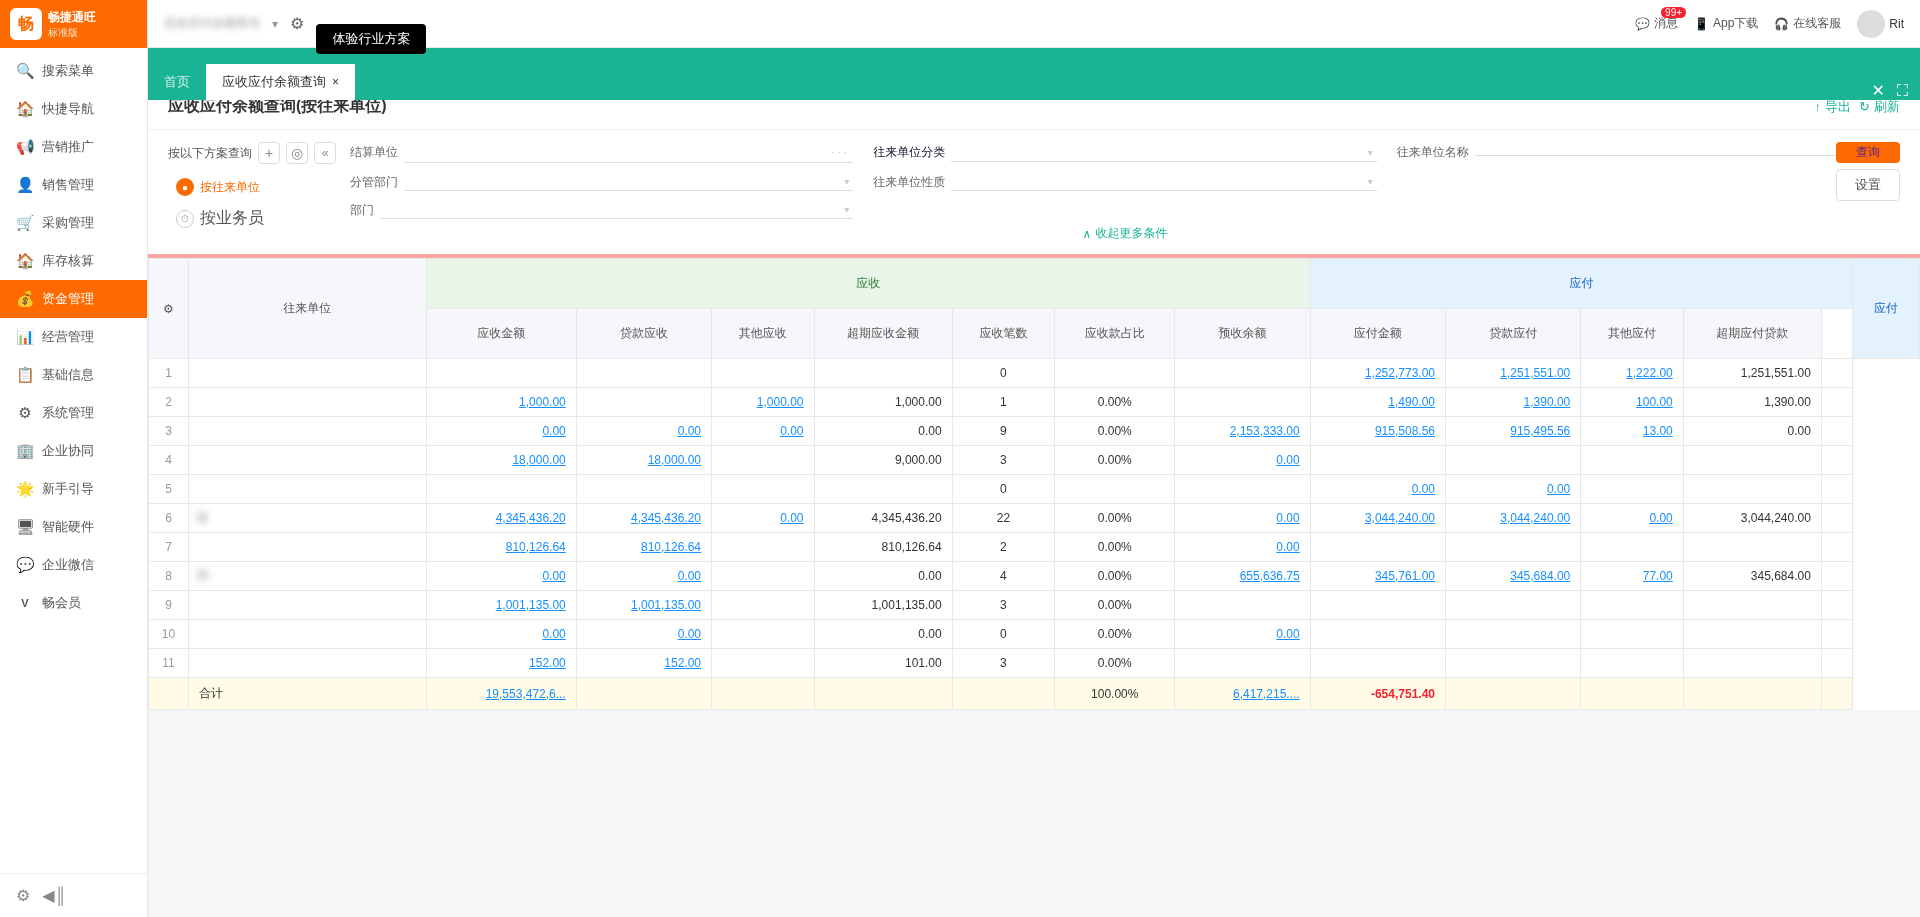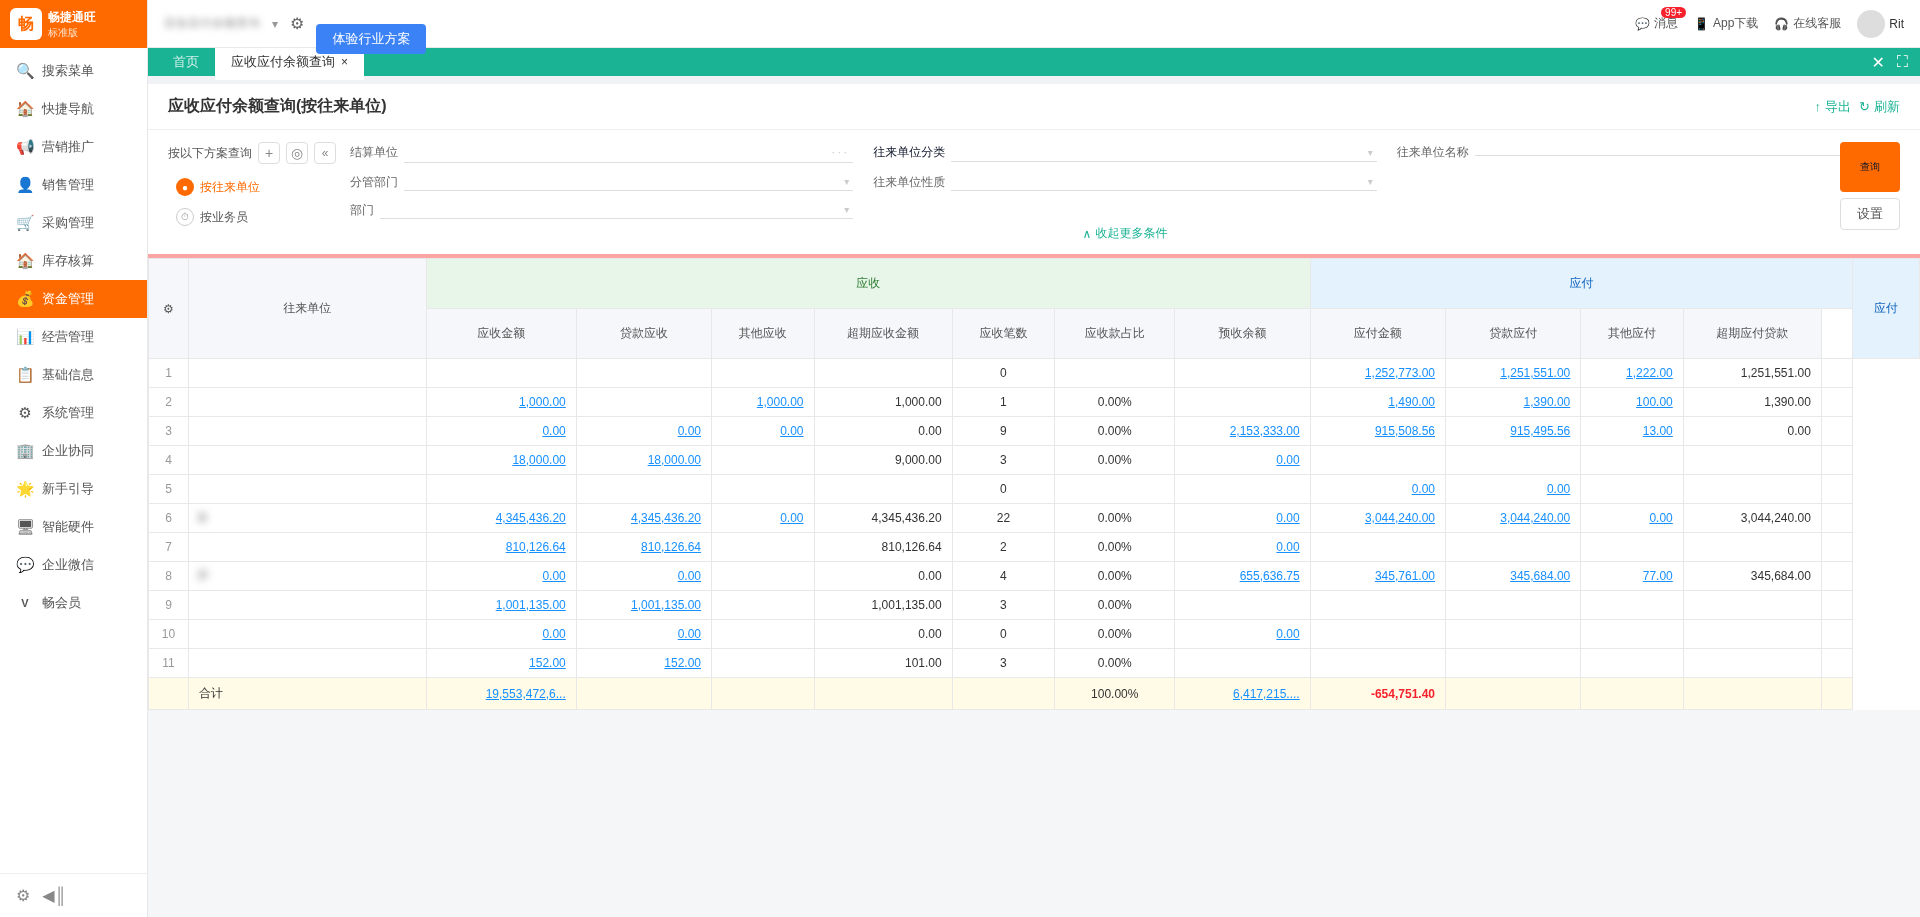--- a/index.html
+++ b/index.html
@@ -28,34 +28,34 @@
     
     .top-header {
       position: fixed; left: 148px; top: 0; right: 0; height: 48px;
       background: #fff; border-bottom: 1px solid #e8e8e8;
       display: flex; align-items: center; padding: 0 16px; gap: 12px; z-index: 99;
     }
     .header-breadcrumb { color: #999; font-size: 12px; }
     .header-arrow { color: #999; cursor: pointer; }
     .header-gear { font-size: 16px; color: #666; cursor: pointer; }
     .header-btn-orange {
-      background: #3b82f6; color: #fff; border: none; padding: 6px 16px;
+      background: #000000; color: #fff; border: none; padding: 6px 16px;
       border-radius: 4px; cursor: pointer; font-size: 13px; margin-top: 30px;
     }
     .header-spacer { flex: 1; }
     .header-actions { display: flex; align-items: center; gap: 16px; }
     .header-action-item { display: flex; align-items: center; gap: 4px; cursor: pointer; color: #555; font-size: 12px; position: relative; }
     .badge { background: #f5222d; color: #fff; border-radius: 10px; font-size: 10px; padding: 0 4px; min-width: 16px; text-align: center; position: absolute; top: -8px; right: -8px; }
     .header-user { display: flex; align-items: center; gap: 4px; cursor: pointer; }
     .avatar-placeholder { width: 28px; height: 28px; background: #ddd; border-radius: 50%; }
 
     
     .tab-bar {
-      position: fixed; left: 148px; top: 48px; right: 0; height: 28px;
-      background: #1ab394; display: flex; align-items: center; z-index: 98; padding-left: 9px;
+      position: fixed; left: 148px; top: 48px; right: 0; height: 52px;
+      background: #1ab394; display: flex; align-items: flex-end; z-index: 98;
     }
     .tab-item {
       height: 36px; display: flex; align-items: center; padding: 0 16px; cursor: pointer;
       color: rgba(255,255,255,0.8); font-size: 13px; gap: 6px;
     }
     .tab-item.active { background: #fff; color: #333; }
     .tab-close { font-size: 12px; cursor: pointer; }
     .tab-bar-actions { margin-left: auto; display: flex; align-items: center; gap: 12px; padding-right: 12px; }
     .tab-bar-icon { color: #fff; cursor: pointer; font-size: 16px; }
 
@@ -73,21 +73,21 @@
     }
     .page-title { font-size: 16px; font-weight: 600; color: #333; }
     .page-header-actions { display: flex; gap: 8px; }
     .btn-export { display: flex; align-items: center; gap: 4px; color: #1ab394; cursor: pointer; font-size: 13px; border: none; background: none; }
     .btn-refresh { display: flex; align-items: center; gap: 4px; color: #1ab394; cursor: pointer; font-size: 13px; border: none; background: none; }
     .filter-add-btn { width: 22px; height: 22px; border: 1px solid #ddd; border-radius: 4px; display: flex; align-items: center; justify-content: center; cursor: pointer; color: #888; font-size: 14px; }
     .filter-scheme-btn { width: 22px; height: 22px; border: 1px solid #ddd; border-radius: 4px; display: flex; align-items: center; justify-content: center; cursor: pointer; color: #888; font-size: 12px; }
     .filter-collapse-btn { width: 22px; height: 22px; border: 1px solid #ddd; border-radius: 4px; display: flex; align-items: center; justify-content: center; cursor: pointer; color: #888; font-size: 12px; }
     .filter-scheme-item { display: flex; align-items: center; gap: 6px; padding: 4px 8px; cursor: pointer; font-size: 12px; color: #555; }
     .filter-scheme-item.active { color: #ff6a00; }
-    .btn-query { background: #ff6a00; color: #0f172a; border: none; padding: 18px 20px; border-radius: 4px; cursor: pointer; font-size: 10px; }
+    .btn-query { background: #ff6a00; color: #4c1d95; border: none; padding: 2px 20px; border-radius: 4px; cursor: pointer; font-size: 12px; }
     .btn-settings { background: #fff; color: #555; border: 1px solid #ddd; padding: 6px 16px; border-radius: 4px; cursor: pointer; font-size: 13px; }
 
     
     .table-wrapper { overflow-x: auto; background: #fff; }
     table { width: 100%; border-collapse: collapse; font-size: 12px; }
     thead tr { background: #f5f7fa; }
     thead th {
       padding: 16px 10px; border: 1px solid #e8e8e8; color: #555;
       font-weight: 500; text-align: center; white-space: nowrap;
     }
@@ -255,21 +255,21 @@
             <div class="filter-scheme-btn" style="font-size:14px;">◎</div>
             <div class="filter-collapse-btn">«</div>
           </div>
           <div>
             <div class="filter-scheme-item active">
               <span style="width:18px;height:18px;background:#ff6a00;border-radius:50%;display:inline-flex;align-items:center;justify-content:center;color:#fff;font-size:10px;">●</span>
               <span style="color:#ff6a00;font-size:12px;">按往来单位</span>
             </div>
             <div class="filter-scheme-item" style="margin-top:4px;">
               <span style="width:18px;height:18px;border:1px solid #ccc;border-radius:50%;display:inline-flex;align-items:center;justify-content:center;color:#999;font-size:10px;">⏱</span>
-              <span style="color:#555;font-size:12px;">按业务员</span>
+              <span style="color:#555;font-size:16px;">按业务员</span>
             </div>
           </div>
         </div>
 
         <div style="flex:1;">
 
           <div style="display:grid; grid-template-columns:1fr 1fr 1fr; gap:10px 20px; margin-bottom:10px;">
             <div style="display:flex;align-items:center;gap:6px;">
               <span style="color:#666;font-size:12px;white-space:nowrap;">结算单位</span>
               <div style="flex:1;display:flex;align-items:center;border-bottom:1px solid #ddd;padding:3px 4px;gap:4px;">

